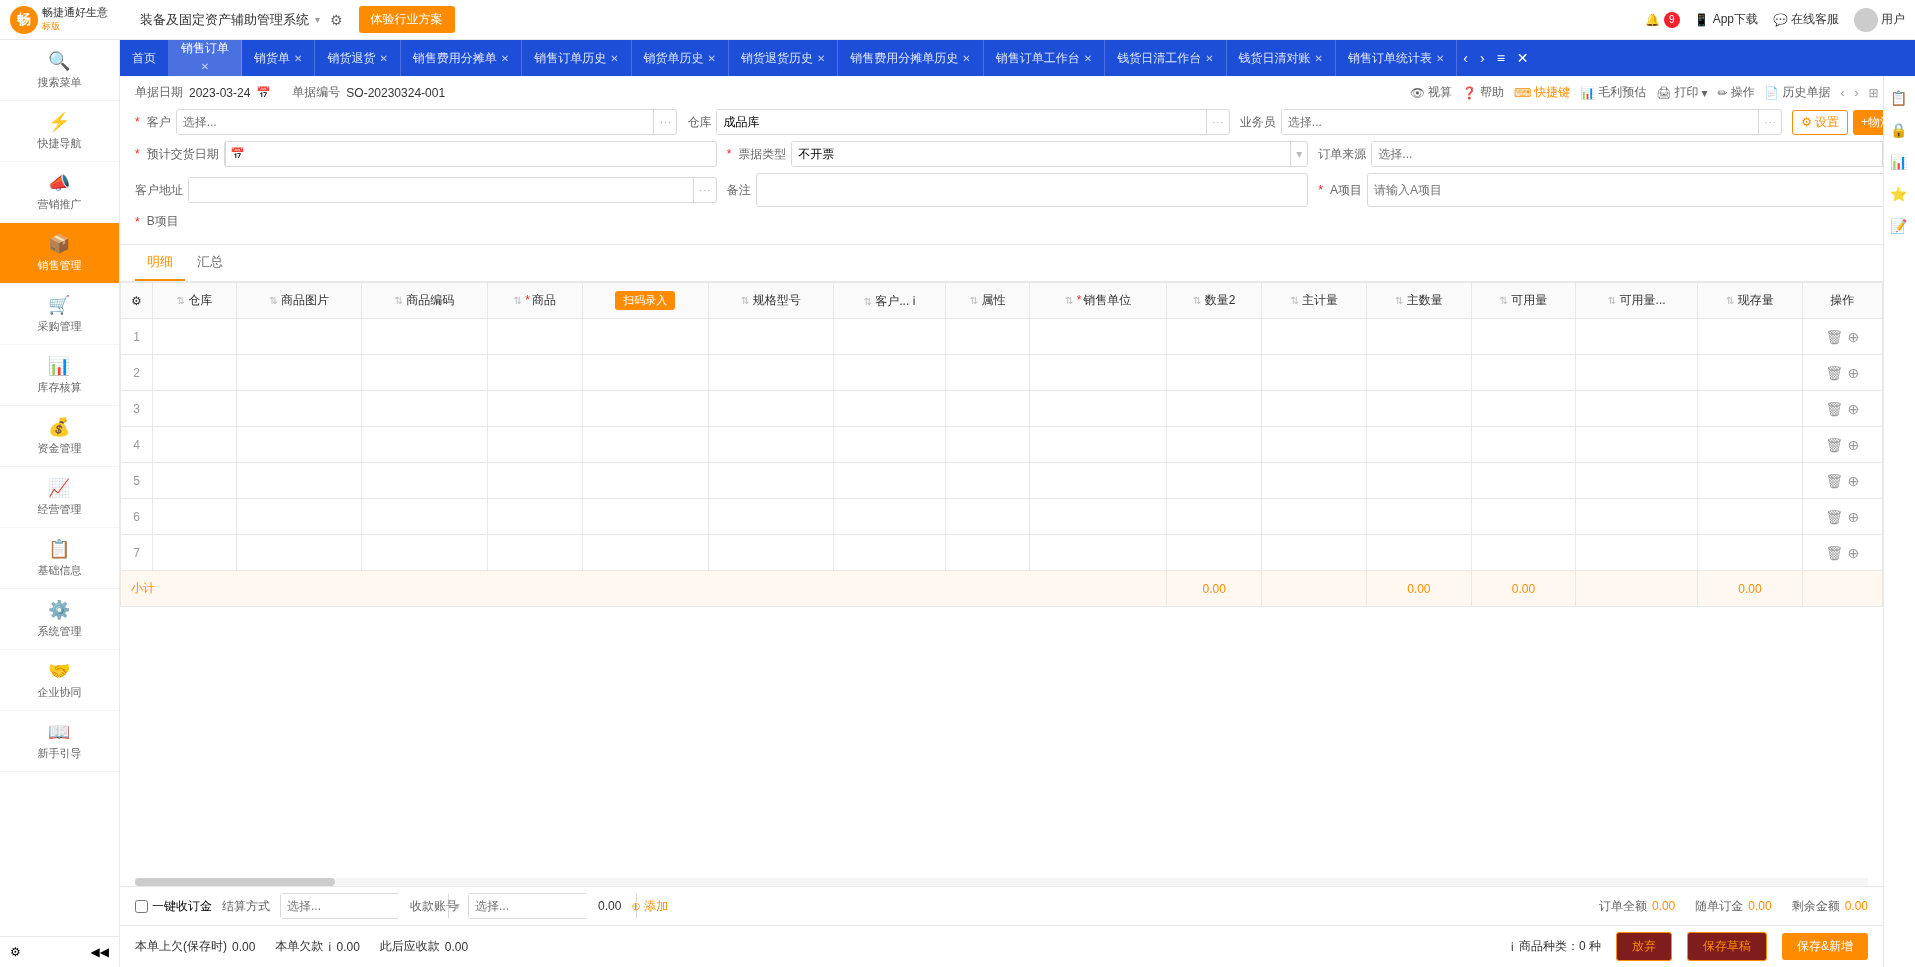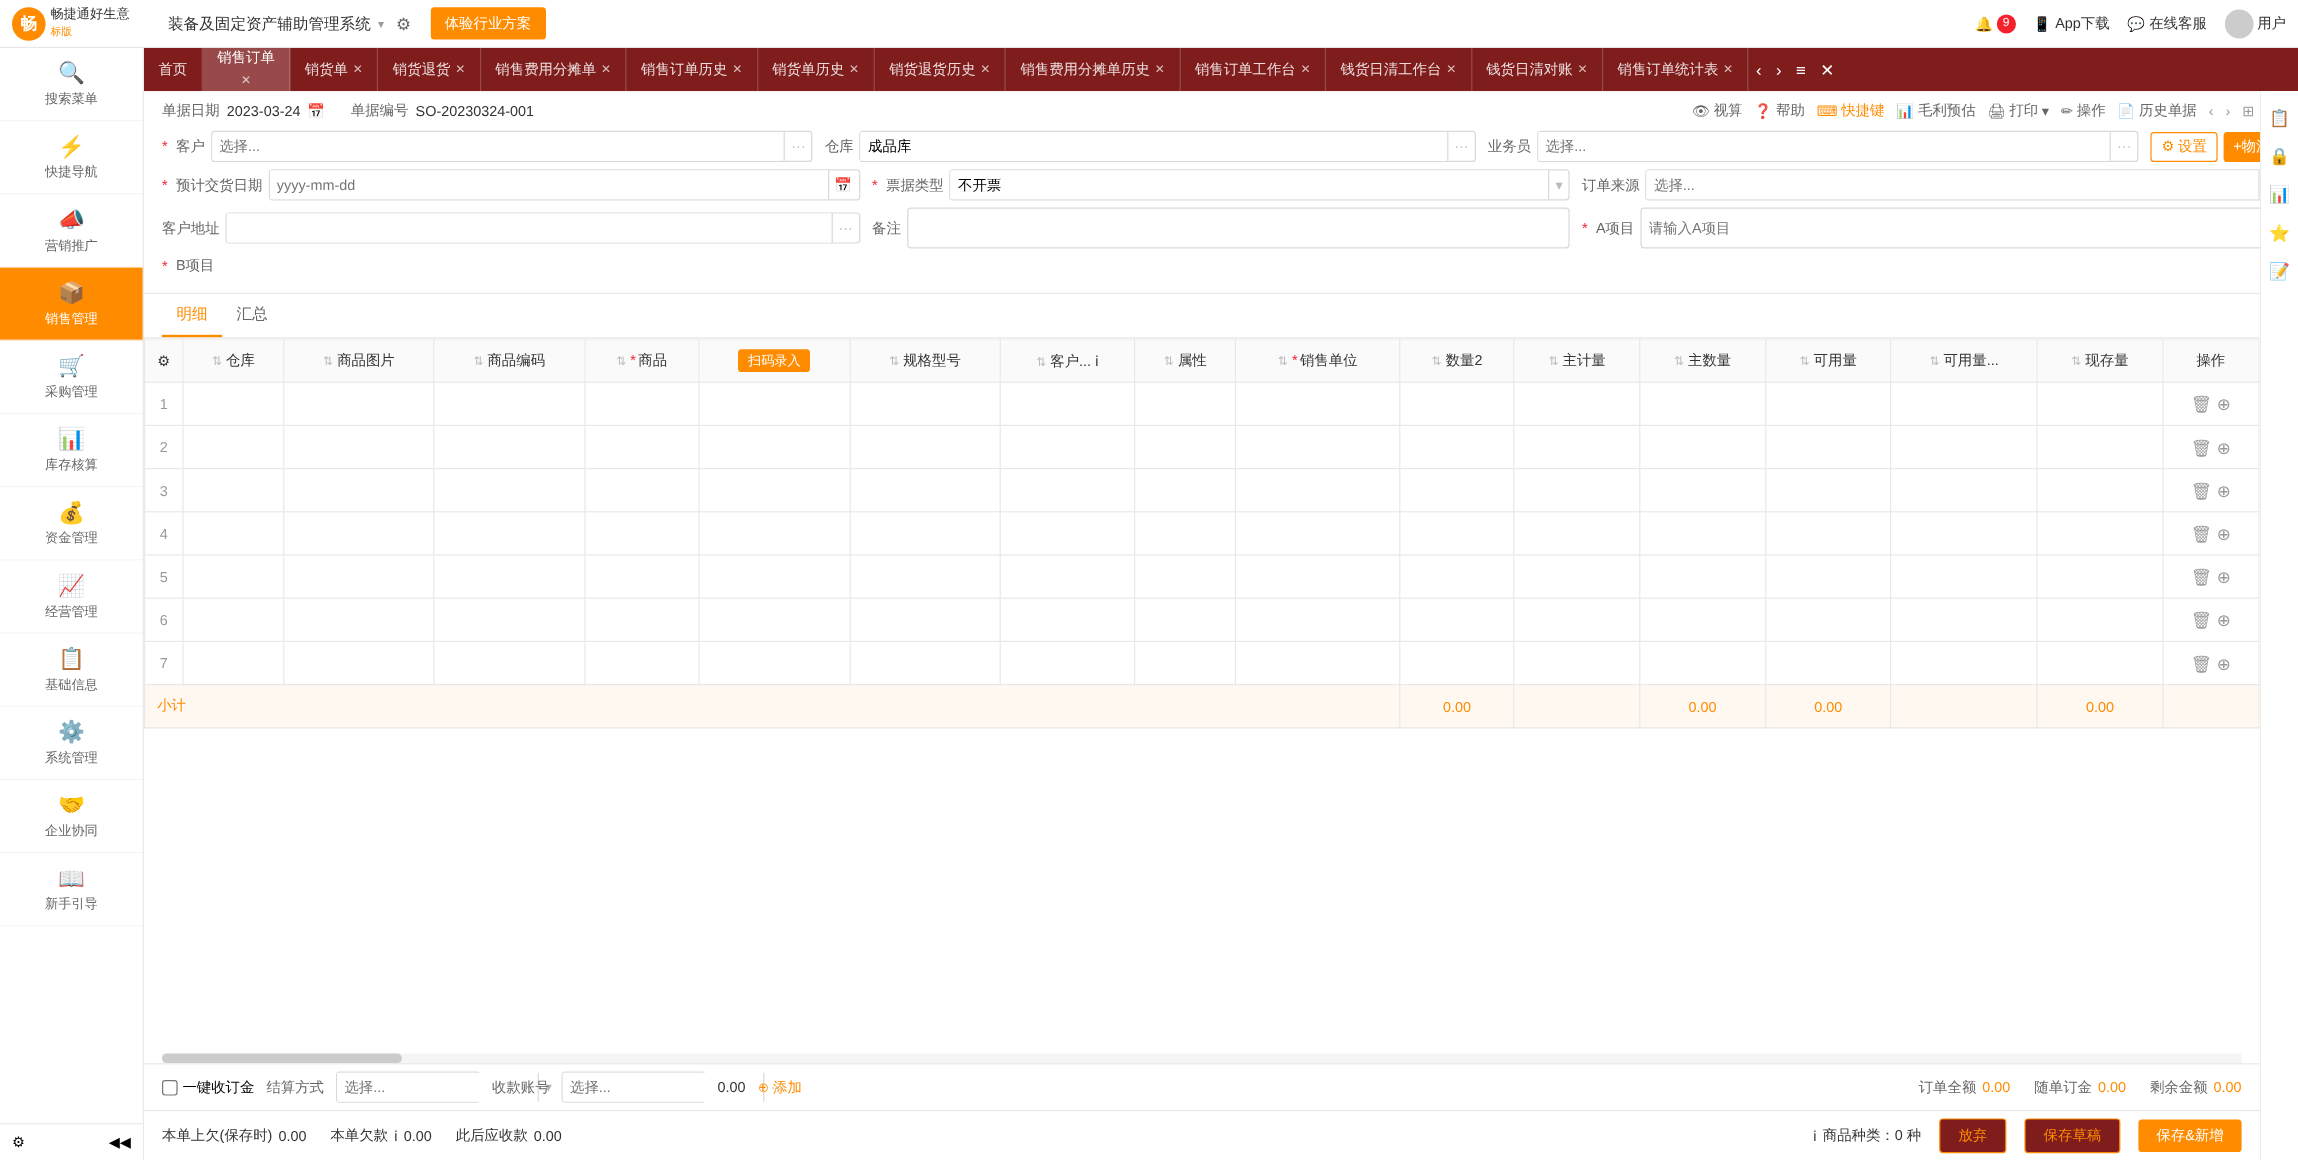--- a/index.html
+++ b/index.html
@@ -109,21 +109,21 @@
       margin-left: 120px;
       margin-top: 40px;
       height: calc(100vh - 40px);
       overflow: hidden;
       display: flex;
       flex-direction: column;
     }
 
     
     .tab-bar {
-      background: #7f1d1d;
+      background: #1d4ed8;
       display: flex;
       align-items: center;
       height: 36px;
       overflow: hidden;
       flex-shrink: 0;
     }
     .tab-item {
       height: 36px;
       display: flex;
       align-items: center;
@@ -593,21 +593,20 @@
         </button>
         <button style="background:#ff8c00;border:none;color:white;padding:3px 8px;border-radius:3px;cursor:pointer;font-size:12px;">+物流</button>
       </div>
     </div>
 
     <div class="form-row">
       <div class="form-field">
         <span class="required">*</span>
         <span class="form-label">预计交货日期</span>
         <div class="input-group">
-          <input type="text" placeholder="yyyy-mm-dd" style="border: none; flex: 1 1 0%; outline: none; padding: 0px 6px; font-size: 12px;">
           <span class="input-group-addon">📅</span>
         </div>
       </div>
       <div class="form-field">
         <span class="required">*</span>
         <span class="form-label">票据类型</span>
         <div class="input-group">
           <input type="text" value="不开票" style="border: none; flex: 1 1 0%; outline: none; padding: 0px 6px; font-size: 12px;">
           <span class="input-group-addon">▾</span>
         </div>

